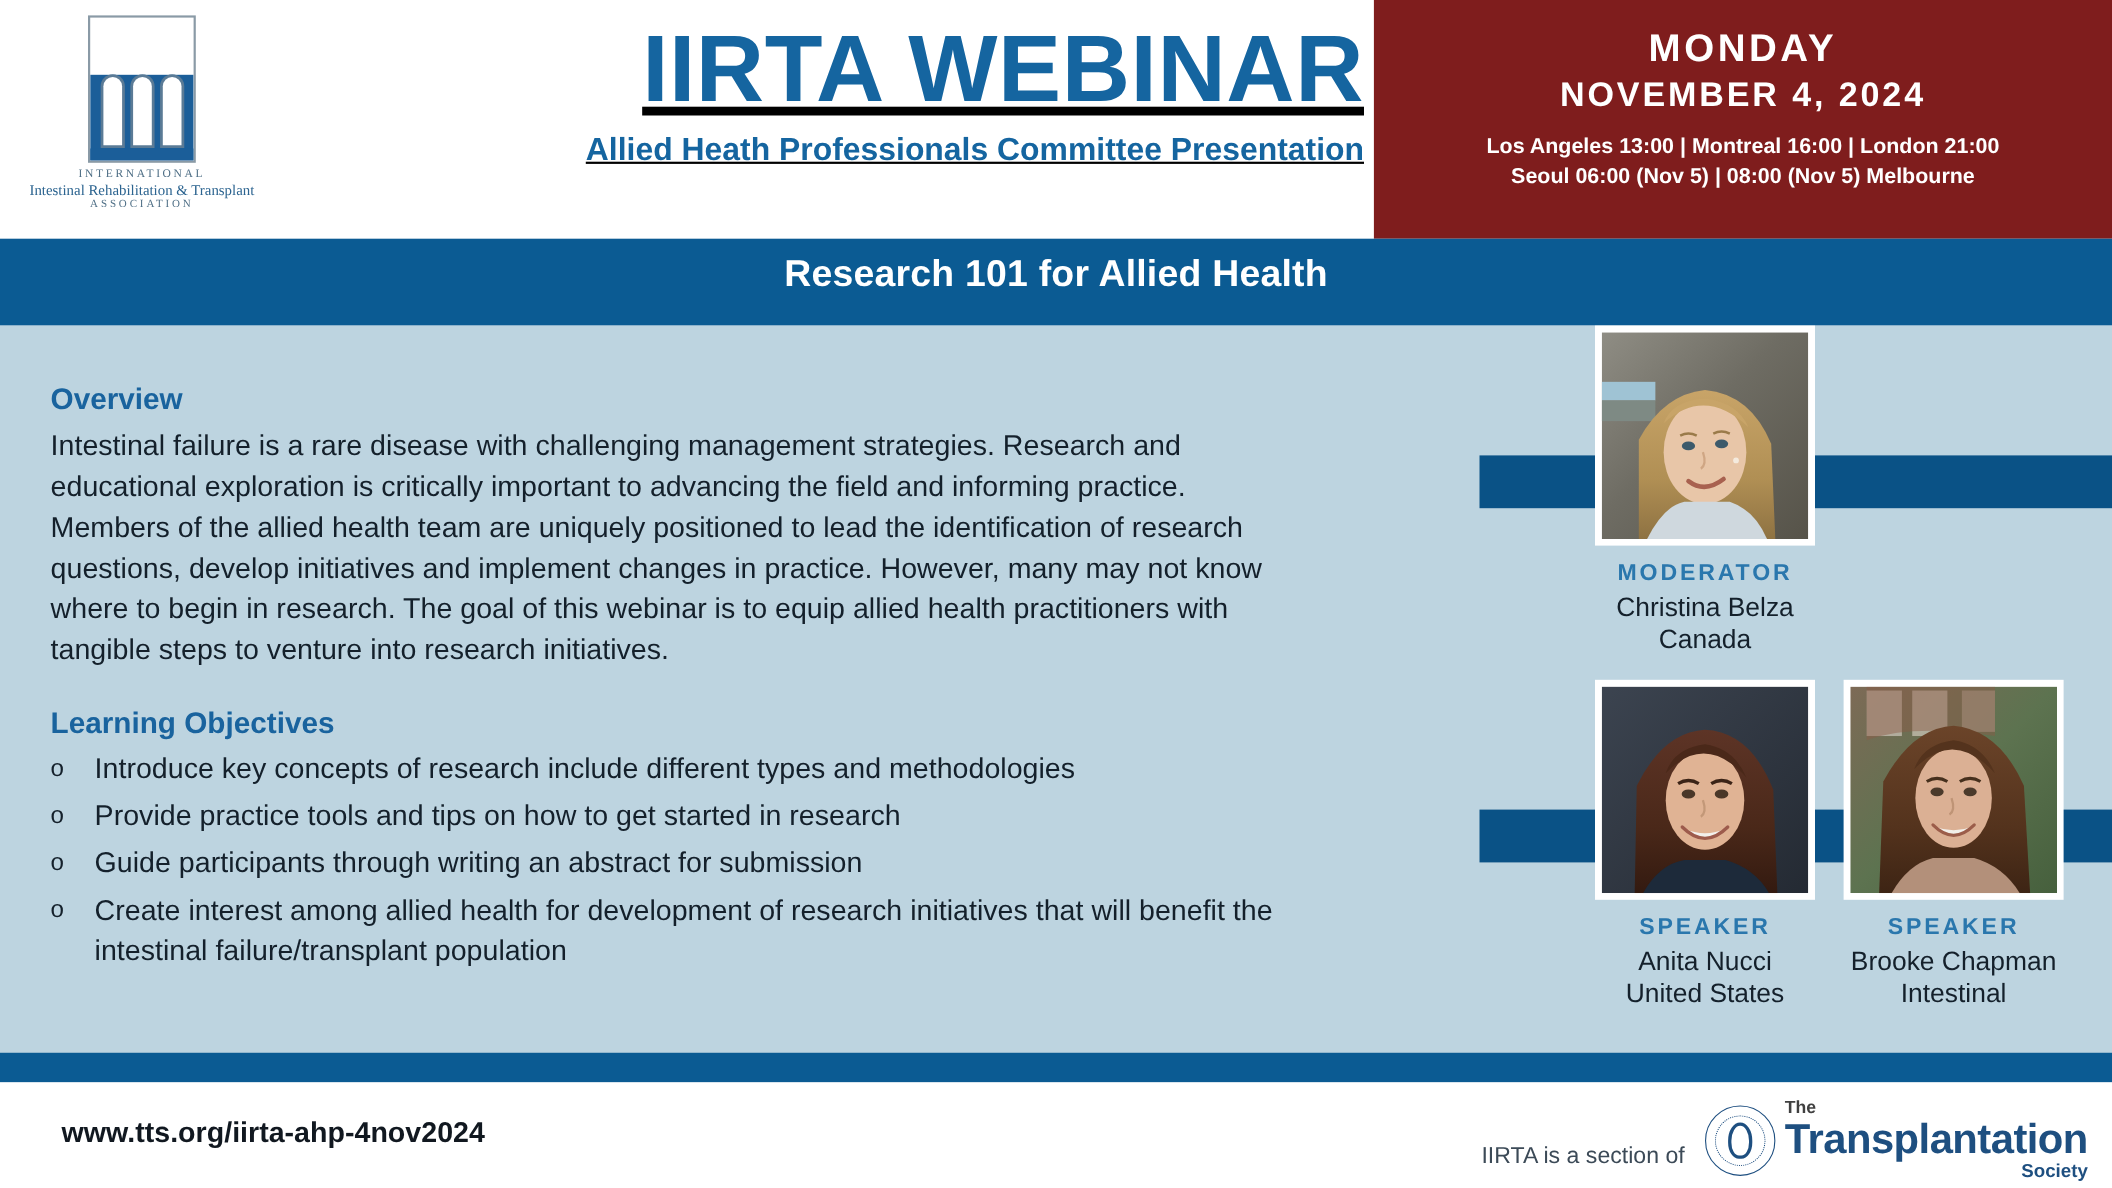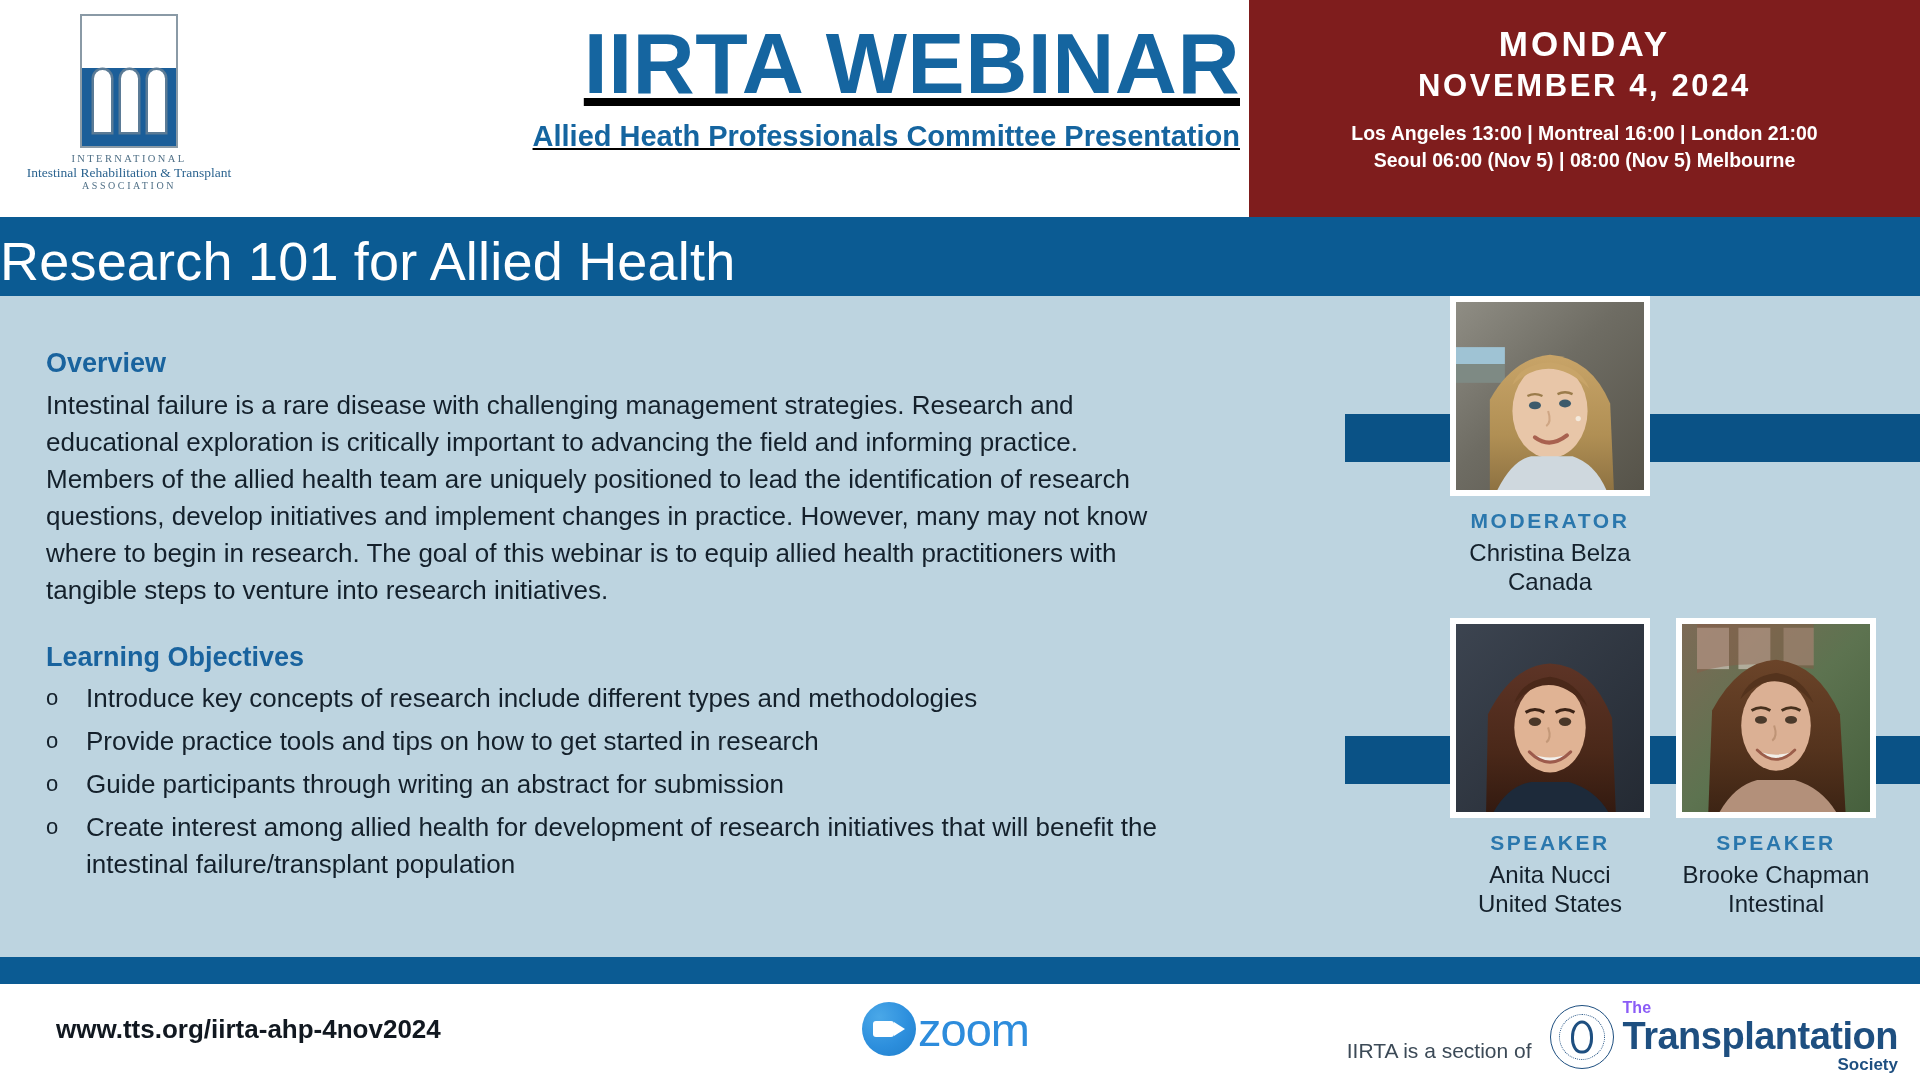--- a/index.html
+++ b/index.html
@@ -148,23 +148,23 @@
   
   .titlebar {
     position: absolute;
     left: 0; top: 217px;
     width: 1920px; height: 79px;
     background: #0b5b93;
   }
   .titlebar-text {
     position: absolute;
     left: 0; right: 0; top: 13px;
-    text-align: left;
-    font-size: 54px;
-    font-weight: normal;
+    text-align: center;
+    font-size: 34px;
+    font-weight: bold;
     color: #ffffff;
     letter-spacing: 0.2px;
   }
 
   
   .bodyarea {
     position: absolute;
     left: 0; top: 296px;
     width: 1920px; height: 661px;
     background: #bdd4e0;
@@ -355,21 +355,21 @@
     left: 50%; top: 50%;
     transform: translate(-50%, -50%);
     width: 16px; height: 27px;
     border: 3px solid #1e4f80;
     border-radius: 50% 50% 45% 45%;
   }
   .tts-words { line-height: 1; }
   .tts-the {
     font-size: 16px;
     font-weight: bold;
-    color: #8b5cf6;
+    color: #404040;
     margin-bottom: 1px;
   }
   .tts-main {
     font-size: 38px;
     font-weight: bold;
     color: #1e4f80;
     letter-spacing: -0.5px;
   }
   .tts-society {
     font-size: 17px;
@@ -566,27 +566,20 @@
       </div>
 
     </div>
   </div>
 
   <div class="footer-rule"></div>
   <div class="footer">
 
     <div class="footer-url">www.tts.org/iirta-ahp-4nov2024</div>
 
-    <div class="zoom-logo">
-      <div class="zoom-cam">
-        <div class="body"></div>
-        <div class="lens"></div>
-      </div>
-      <div class="zoom-word">zoom</div>
-    </div>
 
     <div class="tts-wrap">
       <div class="tts-pretext">IIRTA is a section of</div>
       <div class="tts-seal">
         <div class="inner"></div>
         <div class="kidney"></div>
       </div>
       <div class="tts-words">
         <div class="tts-the">The</div>
         <div class="tts-main">Transplantation</div>

